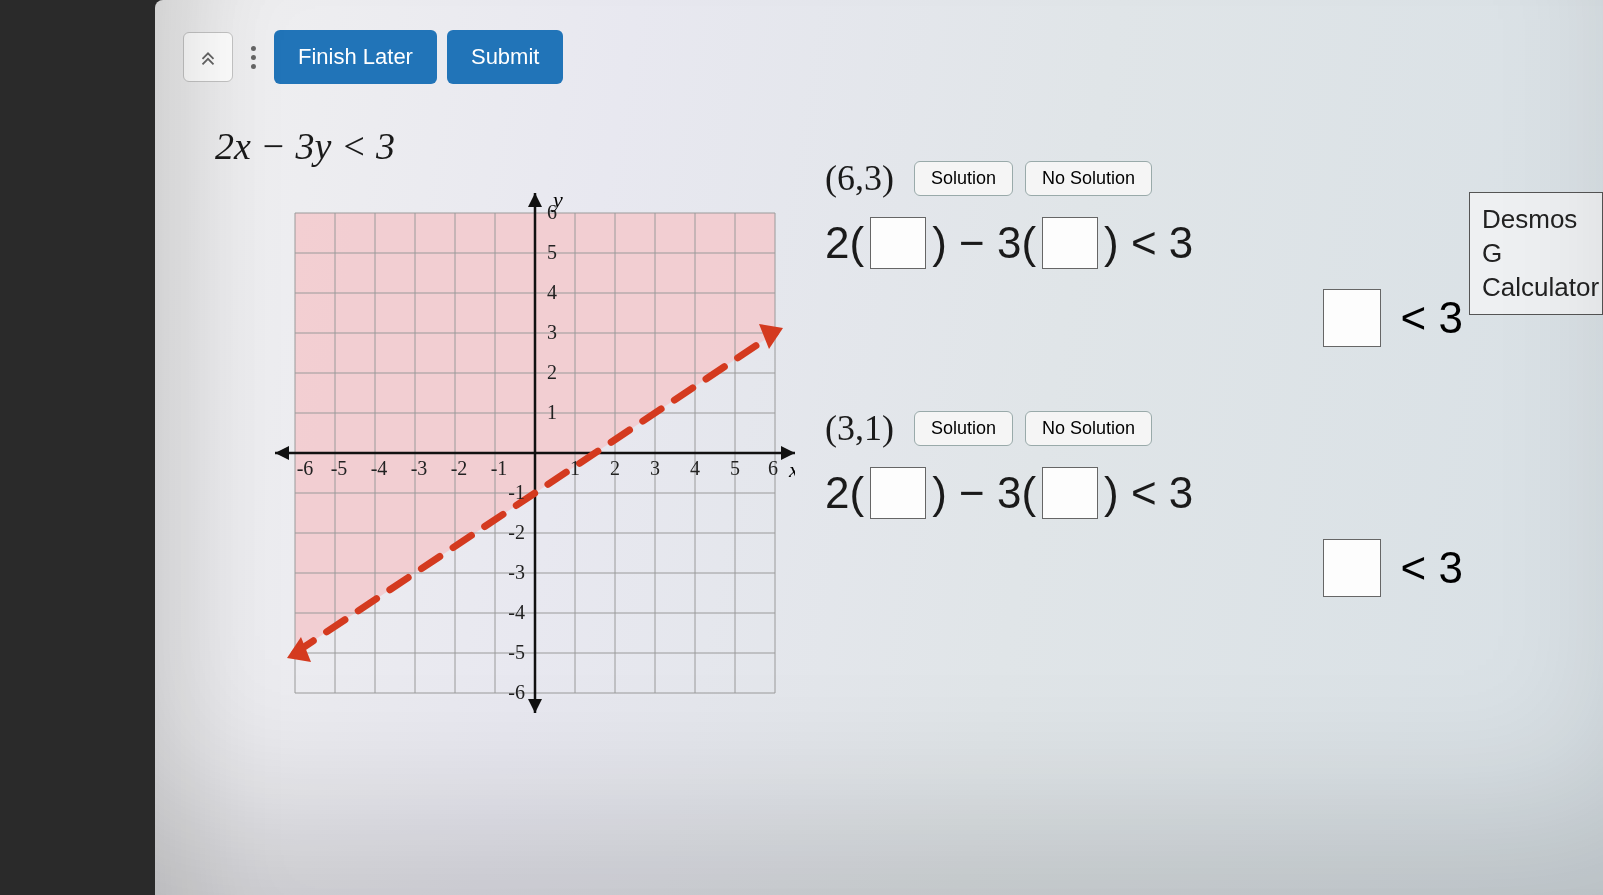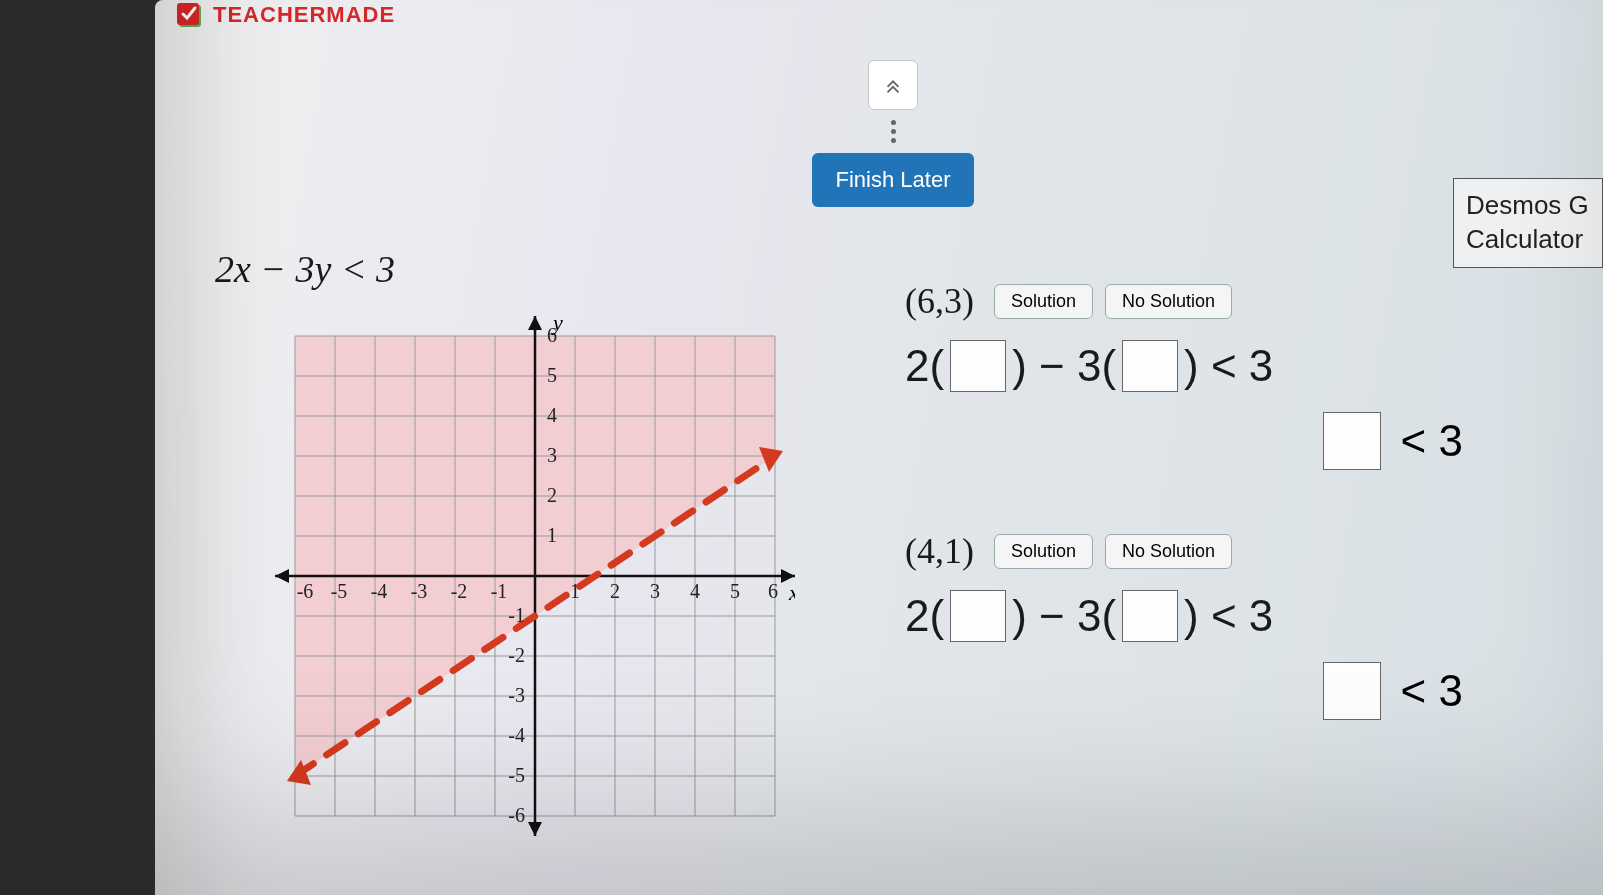--- a/index.html
+++ b/index.html
@@ -40,21 +40,20 @@
       font-family: 'Arial Black', Arial, sans-serif;
       letter-spacing: 1px;
       font-size: 22px;
       font-weight: 900;
     }
     .action-bar {
       display: flex;
       align-items: center;
       gap: 10px;
       padding: 30px 0 0 28px;
-      flex-direction: column;
     }
     .icon-btn {
       width: 50px;
       height: 50px;
       border: 1px solid #c5c5c5;
       border-radius: 6px;
       background: #fff;
       display: flex;
       align-items: center;
       justify-content: center;
@@ -73,21 +72,20 @@
       color: #fff;
       border: none;
       border-radius: 6px;
       padding: 14px 24px;
       font-size: 22px;
       font-weight: 400;
     }
     .content {
       display: flex;
       padding: 40px 0 0 50px;
-      gap: 80px;
       position: relative;
     }
     .left-col { width: 620px; }
     .inequality {
       font-family: 'Times New Roman', serif;
       font-size: 38px;
       font-style: italic;
       color: #1a1a1a;
       padding-left: 10px;
       margin-bottom: 25px;
@@ -148,68 +146,55 @@
       width: 56px;
       height: 52px;
       border: 1.5px solid #666;
       background: #fdfdfd;
       vertical-align: middle;
     }
     .blank.wide { width: 58px; height: 58px; }
     .desmos-box {
       position: absolute;
       right: 0;
-      top: 178px;
+      top: 192px;
       border: 1.5px solid #555;
       background: #eef0f2;
       padding: 10px 4px 10px 12px;
       font-size: 26px;
       color: #222;
       line-height: 1.3;
-      width: 150px;
+      width: 134px;
     }
     .vignette {
       position: absolute;
       inset: 0;
       pointer-events: none;
       box-shadow: inset 0 -120px 150px -40px rgba(0,0,0,0.15), inset 120px 0 100px -80px rgba(0,0,0,0.1);
     }
   </style>
 </head>
 <body>
 
 <div class="screen">
-  <div class="top-toolbar">
-    <div class="logo">
-      <span class="logo-mark">
-        <svg viewBox="0 0 32 32" width="32" height="32">
-          <rect x="4" y="6" width="22" height="22" rx="3" fill="#5fad56"></rect>
-          <rect x="2" y="4" width="22" height="22" rx="3" fill="#d62828"></rect>
-          <path d="M8 15 l4 4 l8 -10" stroke="#fff" stroke-width="3" fill="none" stroke-linecap="round"></path>
-        </svg>
-      </span>
-      <span class="logo-text">
-        <span style="color:#d62828">TEACHERMADE</span>
-      </span>
-    </div>
-  </div>
 
   <div class="action-bar">
     <button class="icon-btn">
       <svg width="22" height="22" viewBox="0 0 24 24">
         <path d="M6 14 l6 -6 l6 6" stroke="#666" stroke-width="2" fill="none"></path>
         <path d="M6 20 l6 -6 l6 6" stroke="#666" stroke-width="2" fill="none"></path>
       </svg>
     </button>
     <div class="dots">
       <span></span>
         <span></span>
         <span></span>
     </div>
     <button class="primary-btn">Finish Later</button>
+    <button class="primary-btn">Submit</button>
   </div>
 
   <div class="content">
     <div class="left-col">
       <div class="inequality">2x − 3y &lt; 3</div>
       <div class="graph-wrap">
         <svg class="graph" width="520" height="560" viewBox="0 0 520 560">
 
           <defs>
             <clipPath id="gridclip">
@@ -314,21 +299,21 @@
           <span>) &lt; 3</span>
         </div>
         <div class="expr-line2">
           <span class="blank wide"></span>
           <span>&lt; 3</span>
         </div>
       </div>
 
       <div class="problem">
         <div class="prob-header">
-          <span class="point-label">(4,1)</span>
+          <span class="point-label">(3,1)</span>
           <button class="pill-btn">Solution</button>
           <button class="pill-btn">No Solution</button>
         </div>
         <div class="expr-line">
           <span>2(</span>
           <span class="blank"></span>
           <span>) − 3(</span>
           <span class="blank"></span>
           <span>) &lt; 3</span>
         </div>

